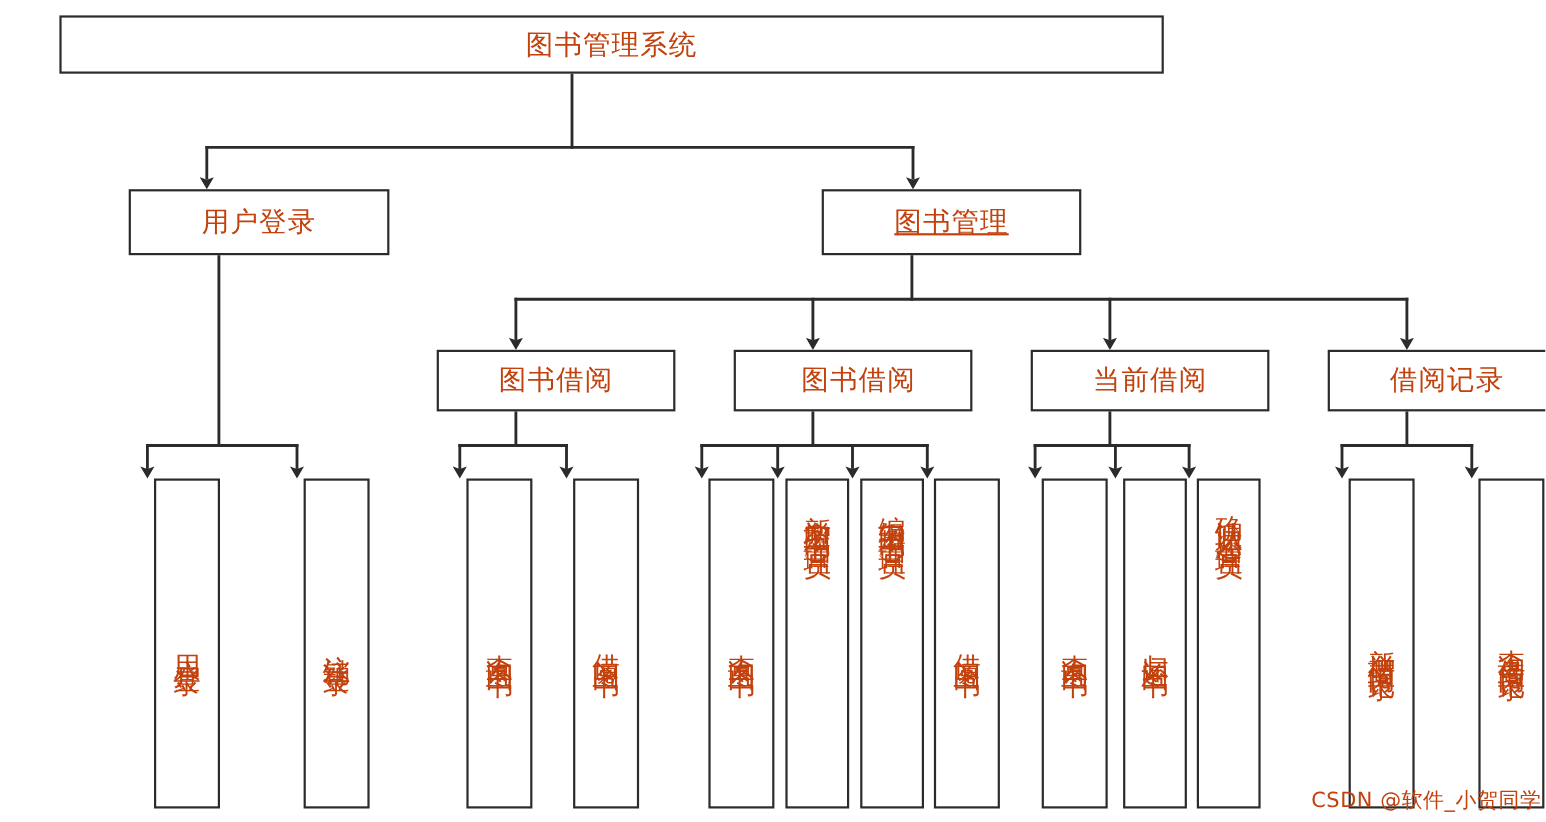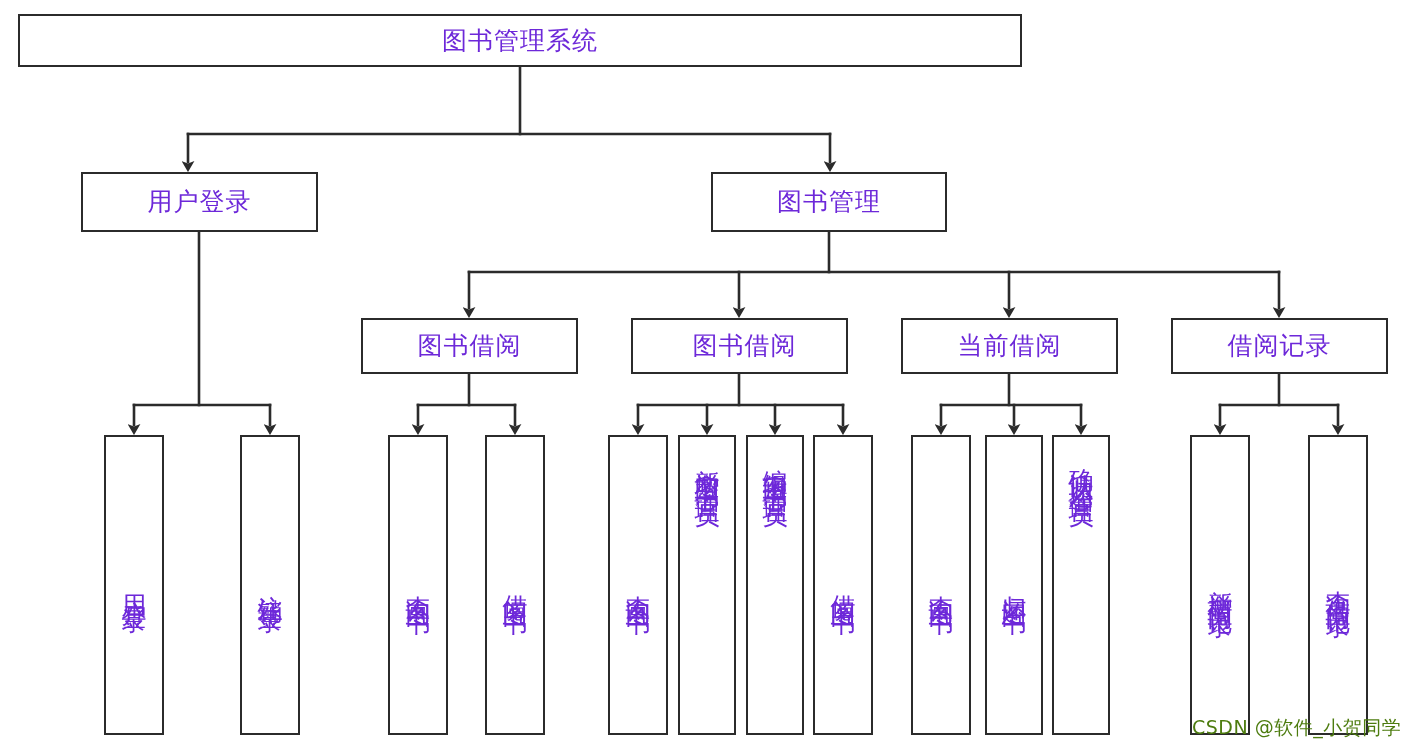--- a/index.html
+++ b/index.html
@@ -27,21 +27,22 @@
     pointer-events: none;
   }
   .node {
     position: absolute;
     box-sizing: border-box;
     background: #ffffff;
     border: 2.5px solid #2b2b2b;
     display: flex;
     align-items: center;
     justify-content: center;
-    color: #6d28d9;
+    color: #c2410c;
+    margin-left: 36px;
   }
   .node.horiz {
     font-size: 25px;
     letter-spacing: 1px;
     line-height: 1.2;
   }
   .node.vert {
     font-size: 25px;
     padding-top: 12px;
     align-items: flex-start;
@@ -57,21 +58,21 @@
     display: block;
   }
   
   .node.vert.mid {
     align-items: center;
     padding-top: 0;
   }
   .watermark {
     position: absolute;
     font-size: 19px;
-    color: #4d7c0f;
+    color: #c2410c;
     white-space: nowrap;
     letter-spacing: 0.5px;
   }
 </style>
 </head>
 <body>
 
 <div id="canvas">
 
   <svg id="edges" viewBox="0 0 1405 747" xmlns="http://www.w3.org/2000/svg">
@@ -124,21 +125,21 @@
     </g>
   </svg>
 
   <div class="node horiz" style="left: 18px; top: 14px; width: 1004px; height: 53px;">
     <span>图书管理系统</span>
   </div>
 
   <div class="node horiz" style="left: 81px; top: 172px; width: 237px; height: 60px;">
     <span>用户登录</span>
   </div>
-  <div class="node horiz" style="left: 711px; top: 172px; width: 236px; height: 60px;">
+  <div class="node horiz" style="left: 711px; top: 172px; width: 236px; height: 60px; text-decoration: underline;">
     <span>图书管理</span>
   </div>
 
   <div class="node horiz" style="left: 361px; top: 318px; width: 217px; height: 56px;">
     <span>图书借阅</span>
   </div>
   <div class="node horiz" style="left: 631px; top: 318px; width: 217px; height: 56px; padding-left: 10px;">
     <span>图书借阅</span>
   </div>
   <div class="node horiz" style="left: 1171px; top: 318px; width: 217px; height: 56px;">

